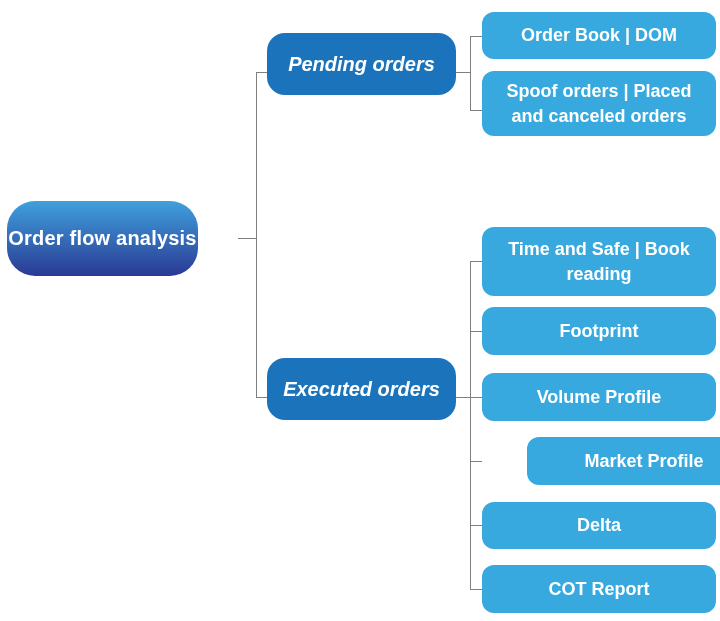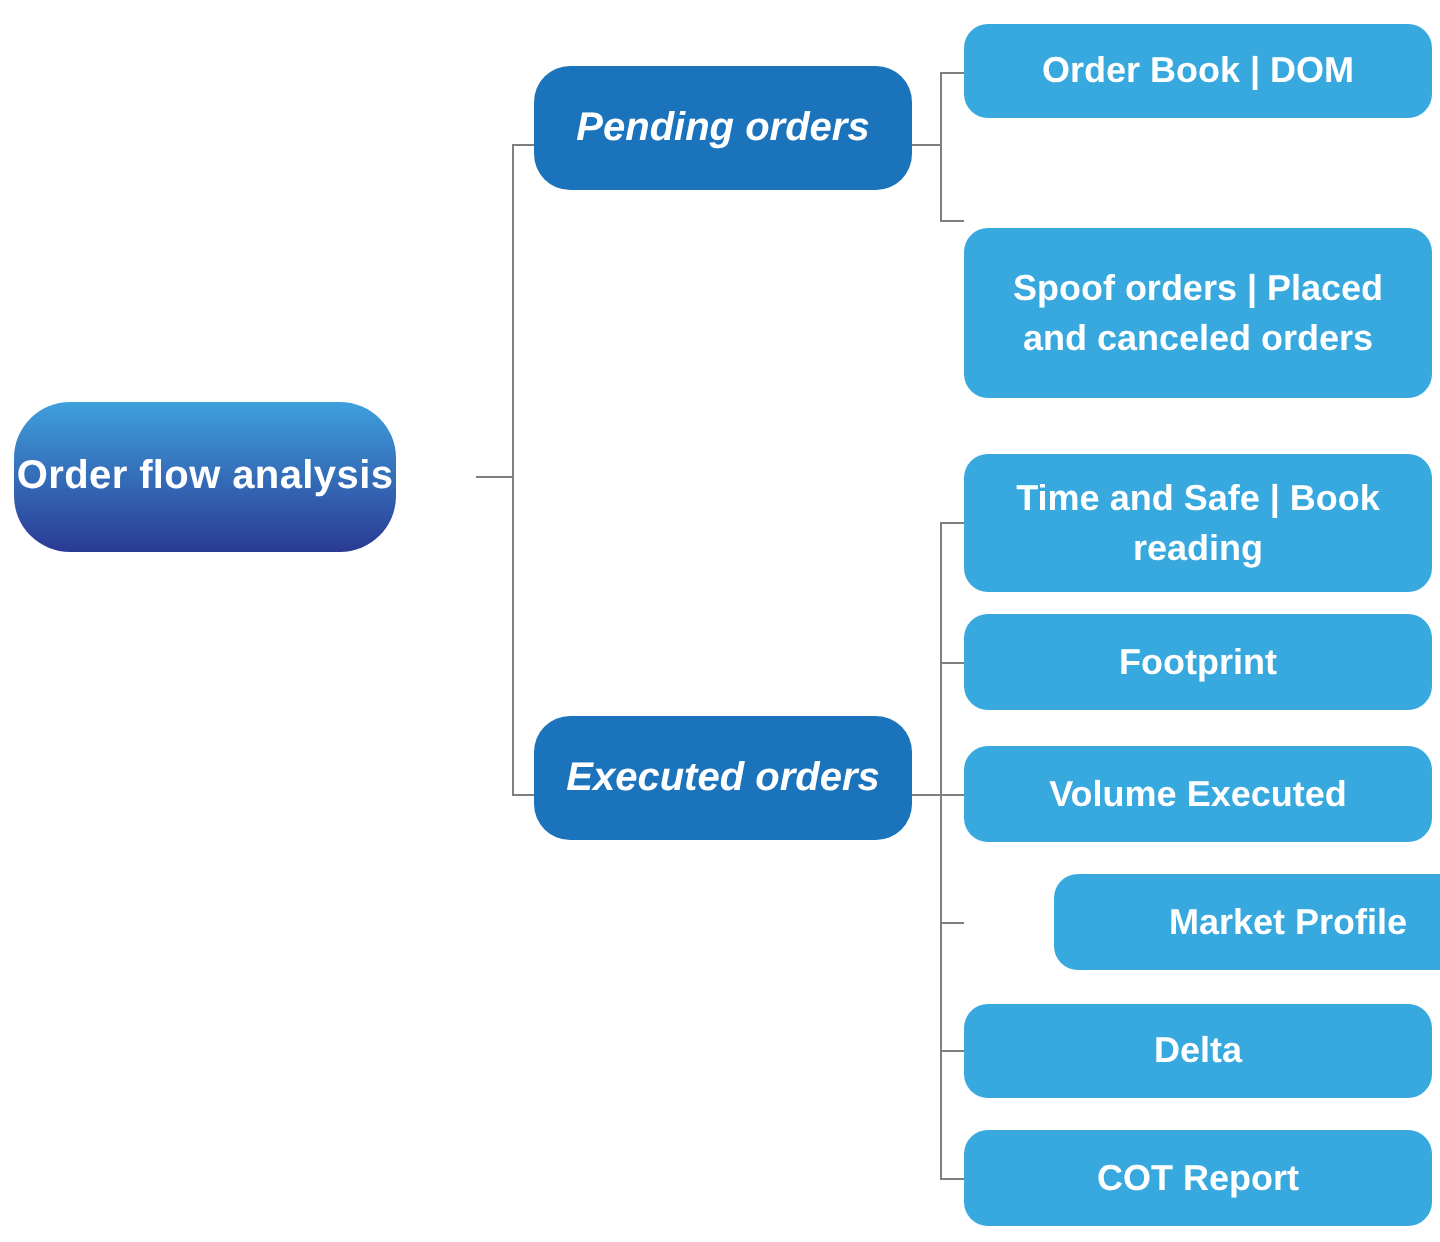--- a/index.html
+++ b/index.html
@@ -53,21 +53,21 @@
   .node-leaf {
     left: 482px; width: 234px;
     background: var(--leaf-fill, #37a9de);
     border-radius: 12px;
     font-size: 18px;
     font-weight: 600;
     line-height: 1.38;
     padding: 0 12px;
   }
   .leaf-0 { top: 12px;  height: 47px; }
-  .leaf-1 { top: 71px;  height: 85px; margin-top: 43px; }
+  .leaf-1 { top: 71px;  height: 65px; }
   .leaf-2 { top: 227px; height: 69px; }
   .leaf-3 { top: 307px; height: 48px; }
   .leaf-4 { top: 373px; height: 48px; }
   .leaf-5 { top: 437px; height: 48px; margin-left: 45px; }
   .leaf-6 { top: 502px; height: 47px; }
   .leaf-7 { top: 565px; height: 48px; }
   .line {
     position: absolute;
     background: var(--connector, #7f7f7f);
     z-index: 1;
@@ -118,21 +118,21 @@
     <span>Spoof orders | Placed and canceled orders</span>
   </div>
 
   <div class="node node-leaf leaf-2">
     <span>Time and Safe | Book reading</span>
   </div>
   <div class="node node-leaf leaf-3">
     <span>Footprint</span>
   </div>
   <div class="node node-leaf leaf-4">
-    <span>Volume Executed</span>
+    <span>Volume Profile</span>
   </div>
   <div class="node node-leaf leaf-5">
     <span>Market Profile</span>
   </div>
   <div class="node node-leaf leaf-6">
     <span>Delta</span>
   </div>
   <div class="node node-leaf leaf-7">
     <span>COT Report</span>
   </div>

